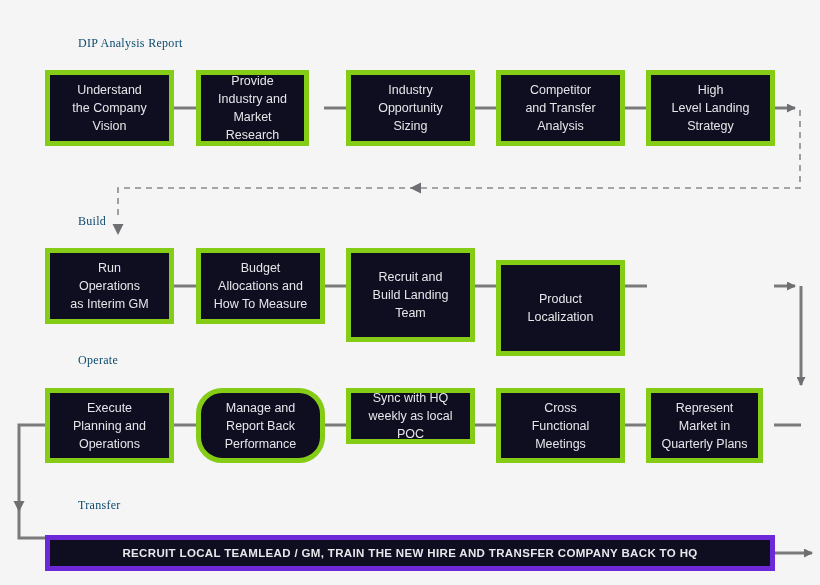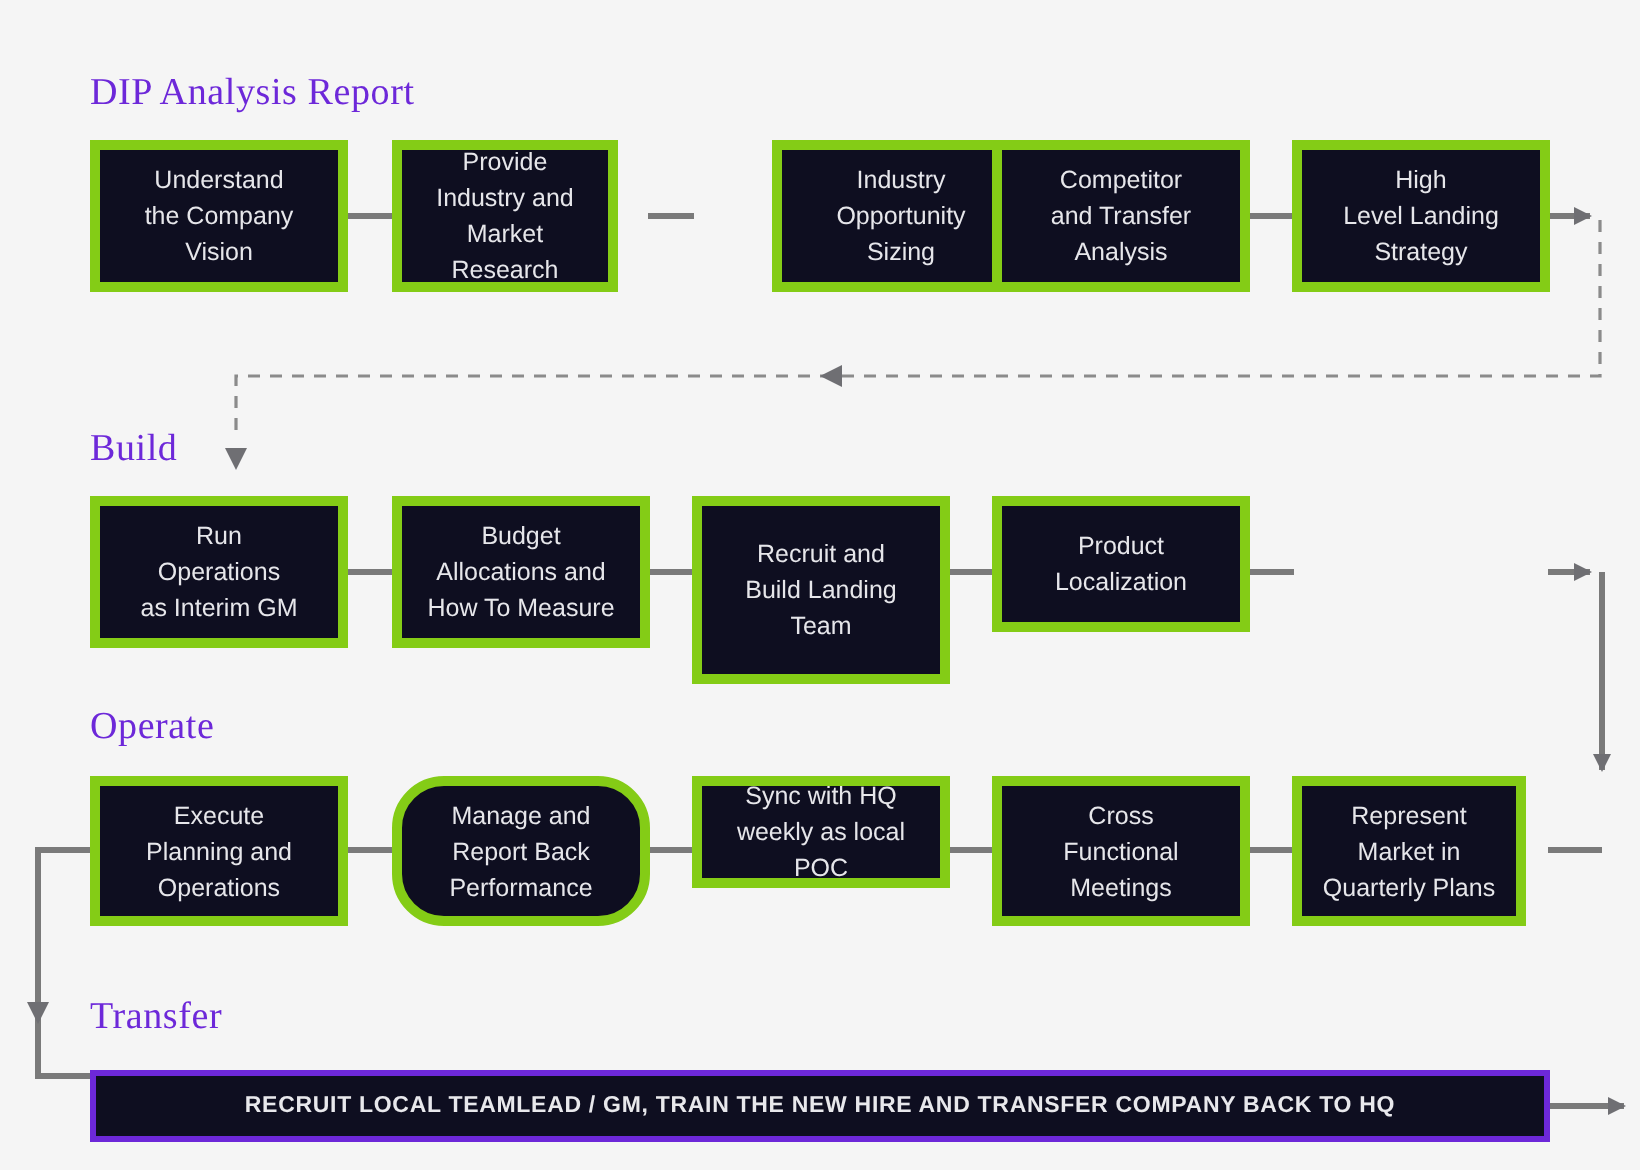--- a/index.html
+++ b/index.html
@@ -24,24 +24,25 @@
     position: absolute;
     left: 0;
     top: 0;
     width: 820px;
     height: 585px;
     pointer-events: none;
   }
   .section-title {
     position: absolute;
     font-family: "Liberation Serif", "DejaVu Serif", serif;
-    font-size: 19px;
+    font-size: 12px;
     letter-spacing: 0.3px;
-    color: #6d28d9;
+    color: #0c4a6e;
     white-space: nowrap;
+    margin-left: 33px;
   }
   .node {
     position: absolute;
     background: #0e0e20;
     border: 5px solid #84cc16;
     box-sizing: border-box;
     display: flex;
     align-items: center;
     justify-content: center;
     text-align: center;
@@ -51,21 +52,21 @@
     font-family: "Liberation Sans", sans-serif;
   }
   .node .label {
     padding: 0 6px;
     display: block;
     white-space: pre-line;
   }
   .bar {
     position: absolute;
     background: #0e0e20;
-    border: 3px solid #6d28d9;
+    border: 5px solid #6d28d9;
     box-sizing: border-box;
     display: flex;
     align-items: center;
     justify-content: center;
     color: #e8e8ec;
     font-size: 11.5px;
     font-weight: bold;
     letter-spacing: 0.35px;
     text-align: center;
   }
@@ -133,21 +134,21 @@
   <div class="node" style="left:45px; top:70px; width:129px; height:76px;">
     <span class="label">Understand
 the Company
 Vision</span>
   </div>
   <div class="node" style="left:196px; top:70px; width:113px; height:76px;">
     <span class="label">Provide
 Industry and
 Market Research</span>
   </div>
-  <div class="node" style="left:346px; top:70px; width:129px; height:76px;margin-left:40px;">
+  <div class="node" style="left:346px; top:70px; width:129px; height:76px;">
     <span class="label">Industry
 Opportunity
 Sizing</span>
   </div>
   <div class="node" style="left:496px; top:70px; width:129px; height:76px;">
     <span class="label">Competitor
 and Transfer
 Analysis</span>
   </div>
   <div class="node" style="left:646px; top:70px; width:129px; height:76px;">
@@ -166,21 +167,21 @@
   <div class="node" style="left:196px; top:248px; width:129px; height:76px;">
     <span class="label">Budget
 Allocations and
 How To Measure</span>
   </div>
   <div class="node" style="left:346px; top:248px; width:129px; height:94px;">
     <span class="label">Recruit and
 Build Landing
 Team</span>
   </div>
-  <div class="node" style="left:496px; top:248px; width:129px; height:68px;">
+  <div class="node" style="left:496px; top:260px; width:129px; height:96px;">
     <span class="label">Product
 Localization</span>
   </div>
 
   <div class="section-title" style="left:45px; top:353px;">Operate</div>
 
   <div class="node" style="left:45px; top:388px; width:129px; height:75px;">
     <span class="label">Execute
 Planning and
 Operations</span>

